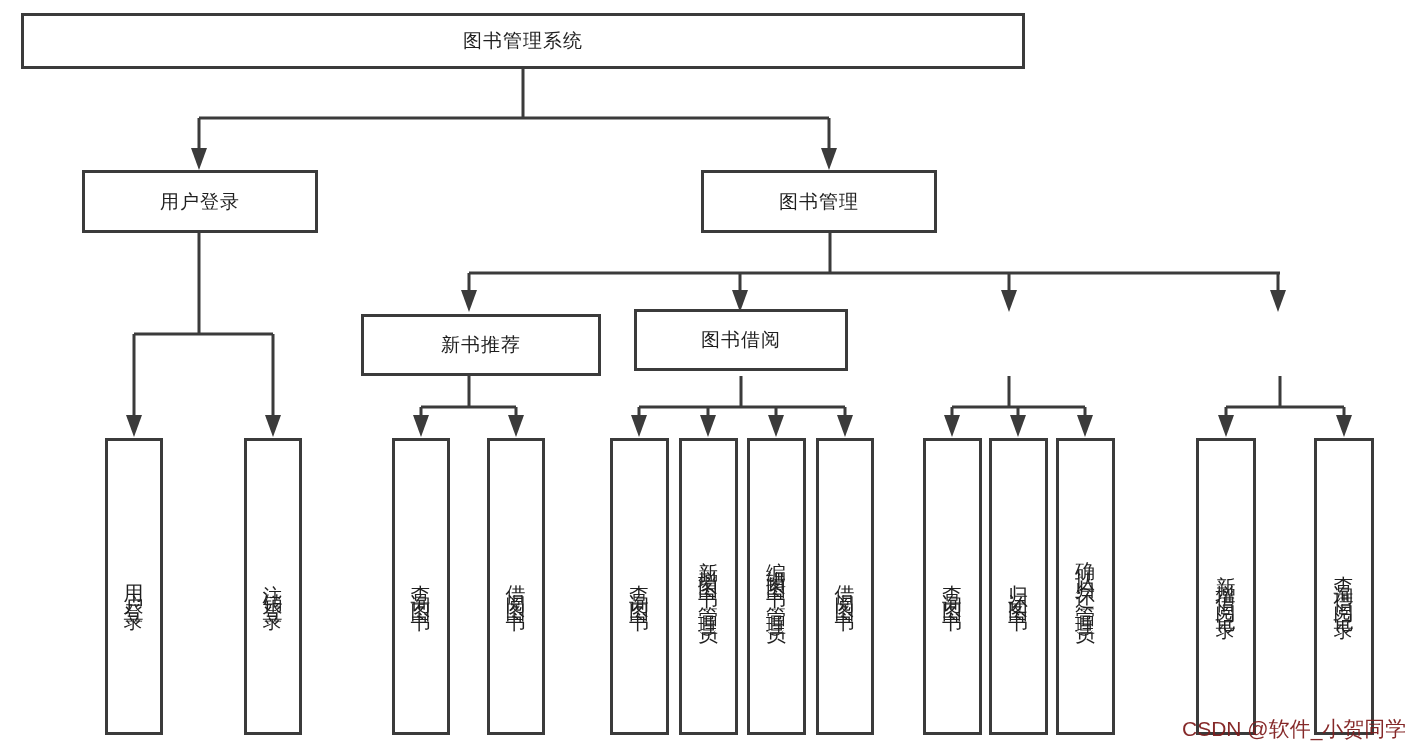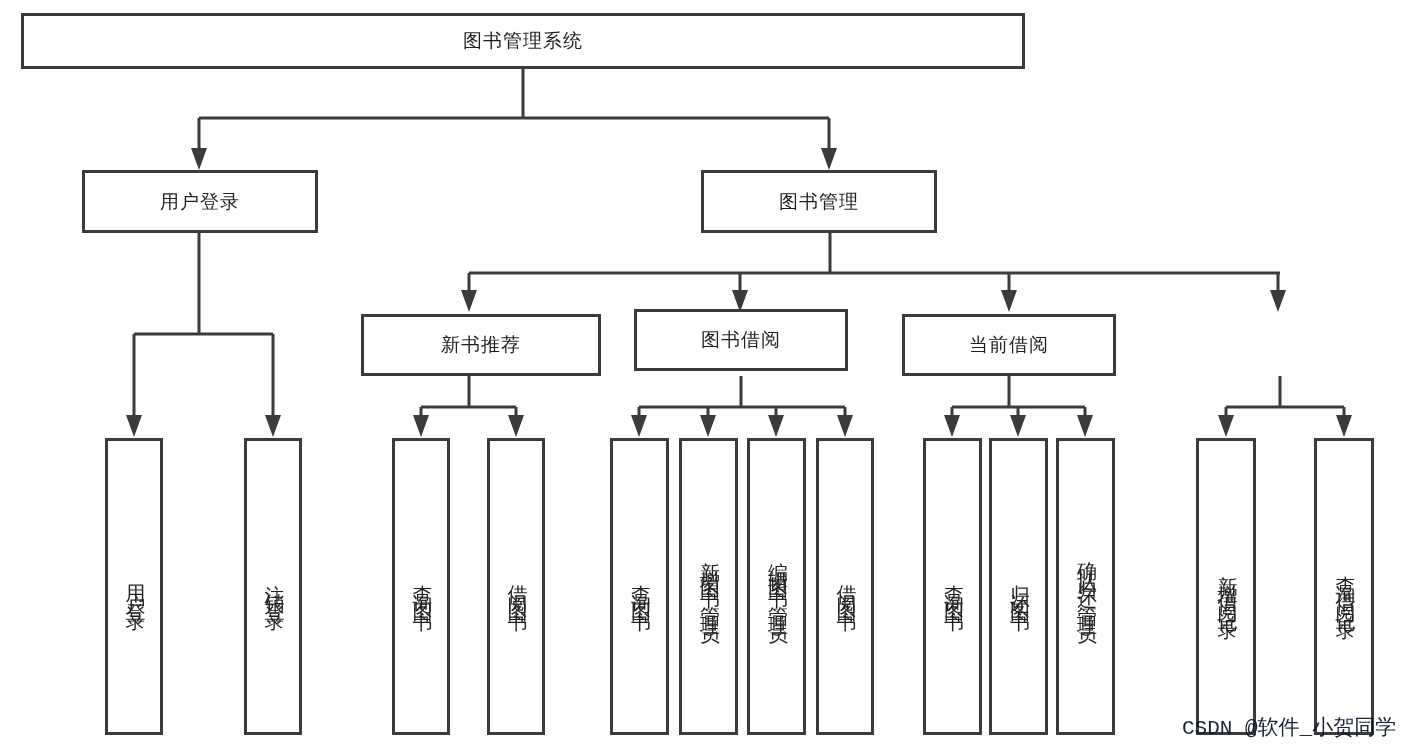--- a/index.html
+++ b/index.html
@@ -1,33 +1,33 @@
 <!DOCTYPE html>
 <html><head>
 <meta charset="utf-8">
 <style>
   html,body{margin:0;padding:0;background:#ffffff;}
   .canvas{
     position:relative;width:1405px;height:747px;background:#ffffff;overflow:hidden;
-    font-family:Liberation Mono, monospace;color:#1f1f1f;
+    font-family:Liberation Sans, sans-serif;color:#1f1f1f;
   }
   svg.wires{position:absolute;left:0;top:0;width:1405px;height:747px;}
   .box{
     position:absolute;background:#ffffff;border:3px solid #3b3b3b;box-sizing:border-box;
     display:flex;align-items:center;justify-content:center;
     font-size:19px;letter-spacing:1px;white-space:nowrap;
   }
   .leaf{top:438px;height:297px;}
   .vtext{
     writing-mode:vertical-rl;text-orientation:mixed;
     font-size:20px;letter-spacing:9px;line-height:1;
   }
   .watermark{
     position:absolute;left:1182px;top:716px;font-size:21px;line-height:26px;
-    color:#0f172a;white-space:nowrap;opacity:.95;
+    color:#7f1d1d;white-space:nowrap;opacity:.95;
   }
 </style>
 </head>
 <body>
 
 <div class="canvas">
 
   <svg class="wires" viewBox="0 0 1405 747">
     <path fill="none" stroke="#3b3b3b" stroke-width="3" d="
       M523 69 V118 M199 118 H829 M199 118 V150 M829 118 V150
@@ -60,21 +60,20 @@
     </g>
   </svg>
 
   <div class="box" style="left:21px;top:13px;width:1004px;height:56px">图书管理系统</div>
 
   <div class="box" style="left:82px;top:170px;width:236px;height:63px">用户登录</div>
   <div class="box" style="left:701px;top:170px;width:236px;height:63px">图书管理</div>
 
   <div class="box" style="left:361px;top:314px;width:240px;height:62px">新书推荐</div>
   <div class="box" style="left:634px;top:309px;width:214px;height:62px">图书借阅</div>
-  <div class="box" style="left:902px;top:314px;width:214px;height:62px">当前借阅</div>
 
   <div class="box leaf" style="left:105px;width:58px">
     <span class="vtext">用户登录</span>
   </div>
   <div class="box leaf" style="left:244px;width:58px">
     <span class="vtext">注销登录</span>
   </div>
   <div class="box leaf" style="left:392px;width:58px">
     <span class="vtext">查询图书</span>
   </div>

